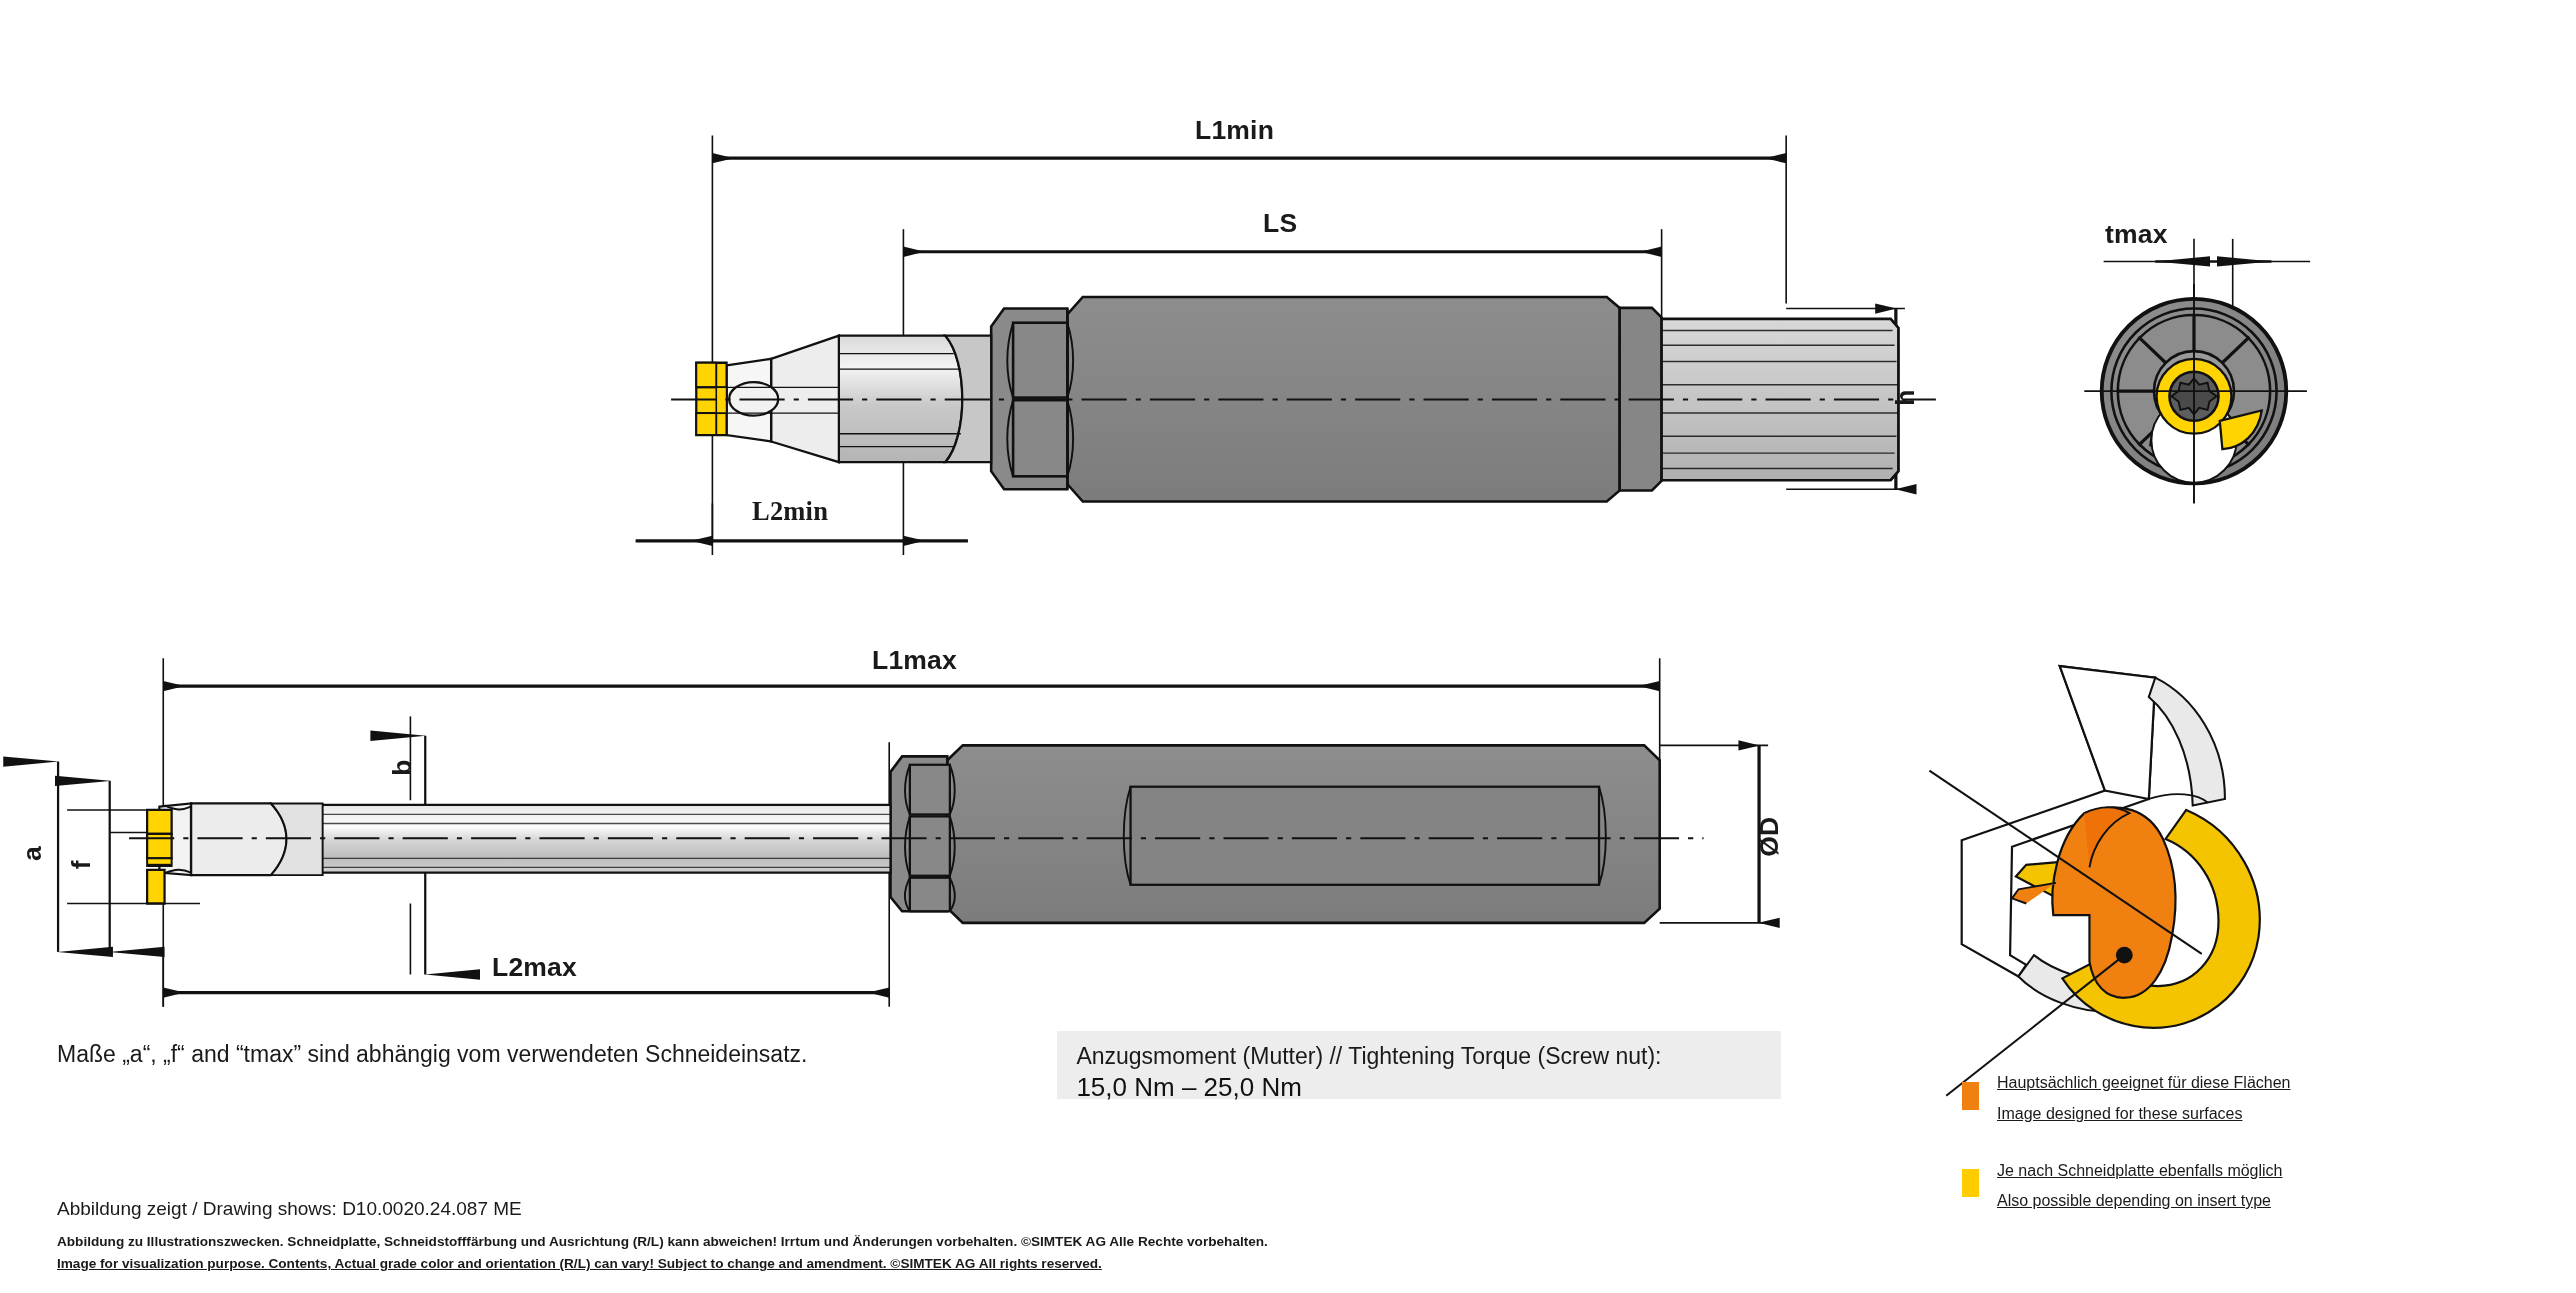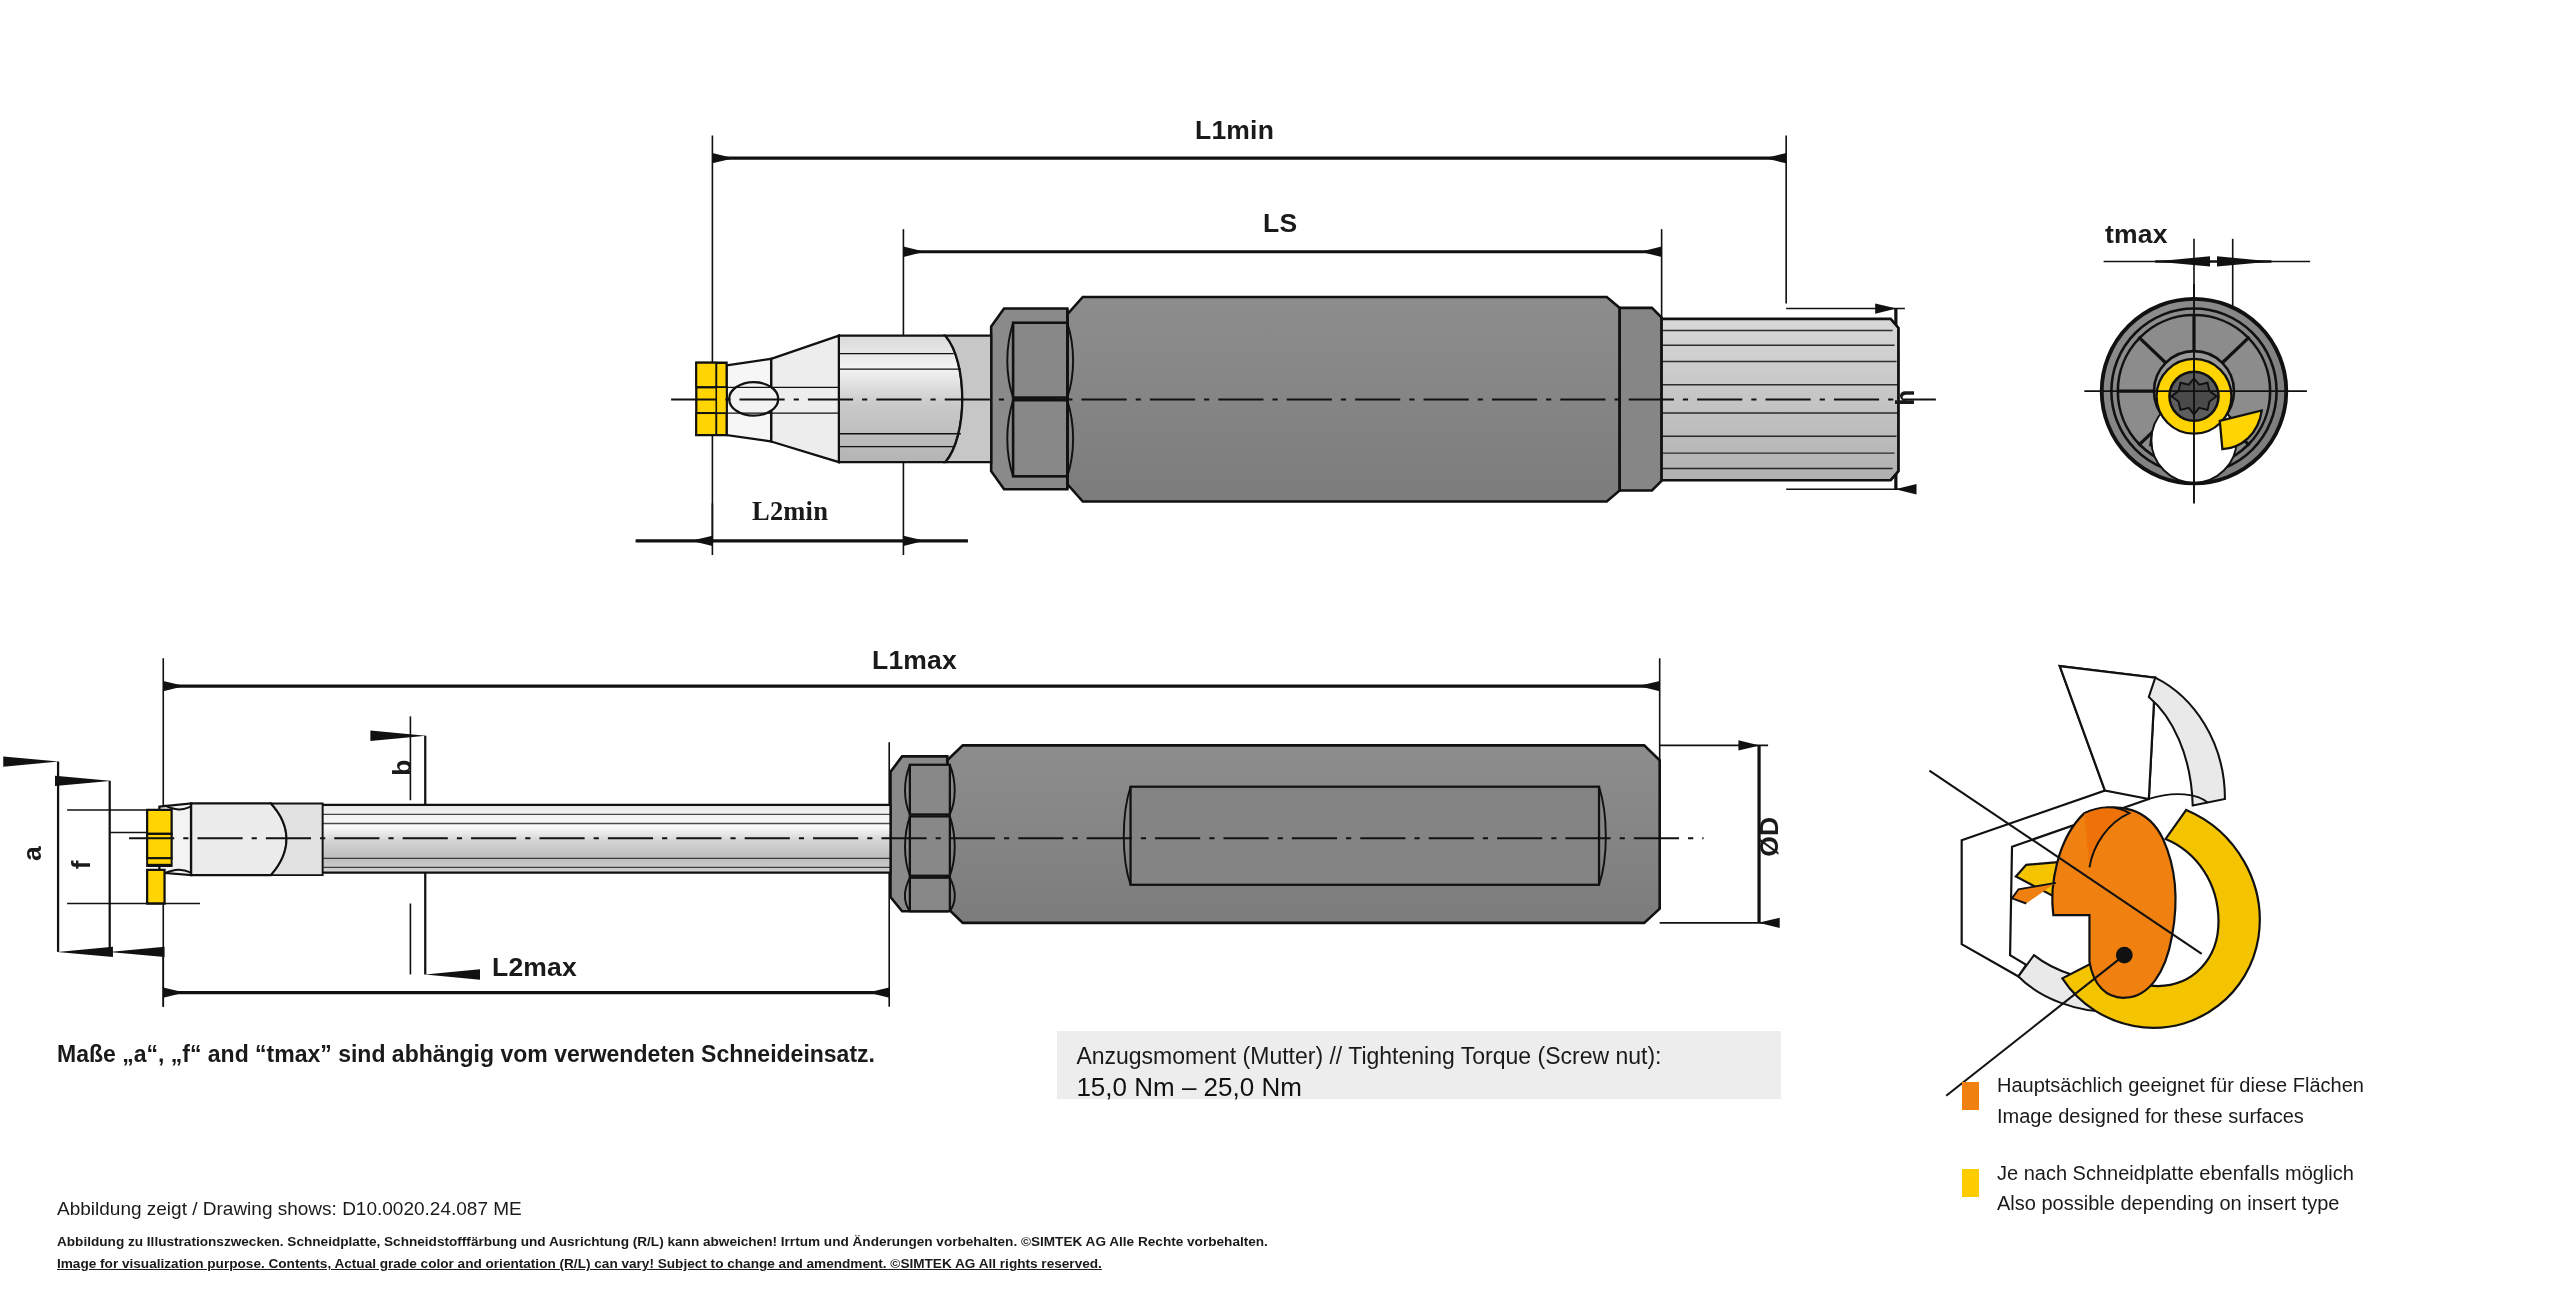--- a/index.html
+++ b/index.html
@@ -31,21 +31,21 @@
     letter-spacing:0.2px;
     color:#1a1a1a;
   }
   .dimlabel.rot{
     transform-origin:50% 50%;
   }
 
   
   .note{
     font-size:23px;
-    font-weight:700;
+    font-weight:400;
     color:#1a1a1a;
     line-height:1.42;
   }
 
   
   #torque-panel{
     position:absolute;
     left:1057px; top:1031px;
     width:724px; height:68px;
     background:#ededed;
@@ -59,24 +59,25 @@
     font-size:26px;font-weight:400;color:#111;white-space:nowrap;
   }
 
   
   .legend-swatch{
     position:absolute;
     width:17.4px;height:28px;
   }
   .legend-line{
     position:absolute;
-    font-size:20px;
+    font-size:16px;
     font-weight:400;
     color:#1a1a1a;
     white-space:nowrap;
+    text-decoration:underline;
   }
 
   
   .foot-main{
     position:absolute;left:57px;top:1198px;
     font-size:19px;font-weight:400;color:#1a1a1a;white-space:nowrap;
   }
   .foot-small{
     position:absolute;left:57px;
     font-size:13.6px;font-weight:700;color:#1a1a1a;white-space:nowrap;

